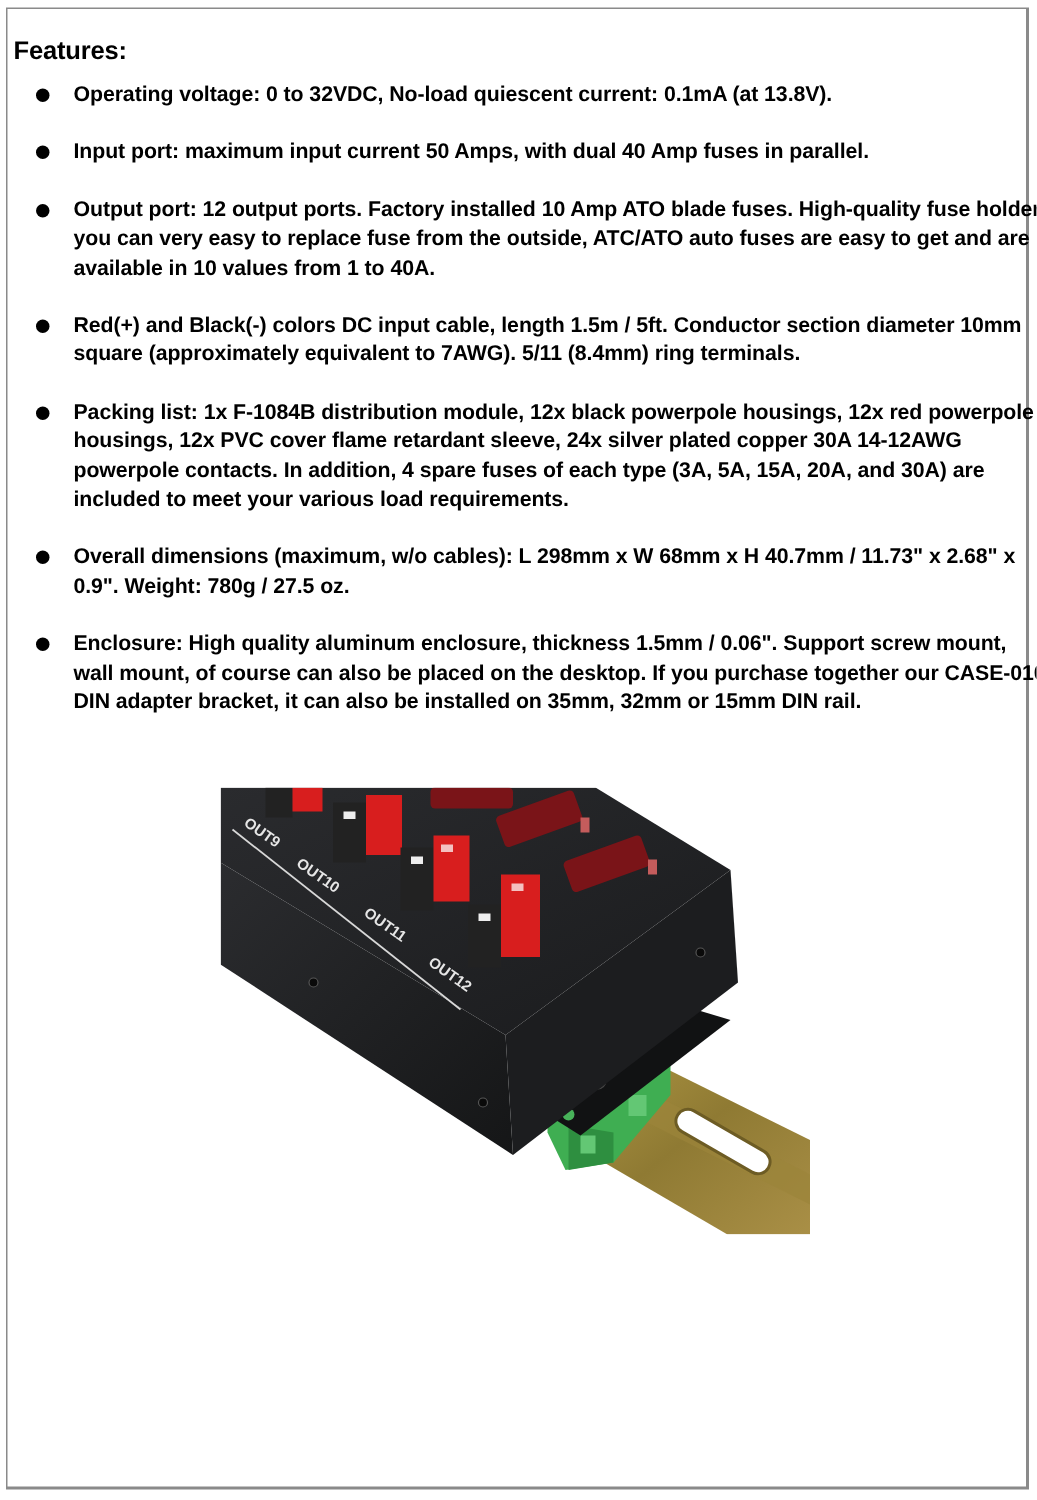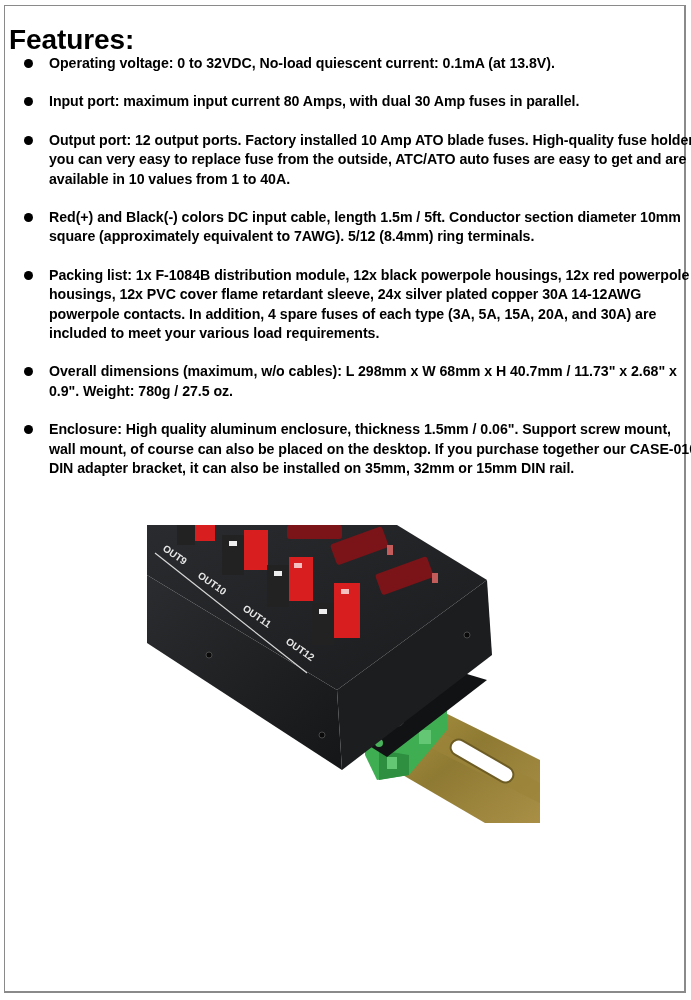--- a/index.html
+++ b/index.html
@@ -12,21 +12,21 @@
       width: 682px; height: 988px;
       border: 1px solid #8a8a8a;
       border-right: 2px solid #8a8a8a;
       border-bottom: 2px solid #8a8a8a;
       background: #fff;
     }
 
     .heading {
       position: absolute;
       left: 9px; top: 24px;
-      font-size: 28px;
+      font-size: 17px;
       font-weight: bold;
       letter-spacing: -0.1px;
     }
 
     .features {
       position: absolute;
       left: 23px; top: 54px;
       width: 675px;
       list-style: none;
     }
@@ -63,29 +63,29 @@
 
 <h2 class="heading">Features:</h2>
 
 <ul class="features">
   <li class="feature">
     <span class="bullet"></span>
     <span>Operating voltage: 0 to 32VDC, No-load quiescent current: 0.1mA (at 13.8V).</span>
   </li>
   <li class="feature">
     <span class="bullet"></span>
-    <span>Input port: maximum input current 80 Amps, with dual 30 Amp fuses in parallel.</span>
+    <span>Input port: maximum input current 50 Amps, with dual 40 Amp fuses in parallel.</span>
   </li>
   <li class="feature">
     <span class="bullet"></span>
     <span>Output port: 12 output ports. Factory installed 10 Amp ATO blade fuses. High-quality fuse holder, you can very easy to replace fuse from the outside, ATC/ATO auto fuses are easy to get and are available in 10 values from 1 to 40A.</span>
   </li>
   <li class="feature">
     <span class="bullet"></span>
-    <span>Red(+) and Black(-) colors DC input cable, length 1.5m / 5ft. Conductor section diameter 10mm square (approximately equivalent to 7AWG). 5/12 (8.4mm) ring terminals.</span>
+    <span>Red(+) and Black(-) colors DC input cable, length 1.5m / 5ft. Conductor section diameter 10mm square (approximately equivalent to 7AWG). 5/11 (8.4mm) ring terminals.</span>
   </li>
   <li class="feature">
     <span class="bullet"></span>
     <span>Packing list: 1x F-1084B distribution module, 12x black powerpole housings, 12x red powerpole housings, 12x PVC cover flame retardant sleeve, 24x silver plated copper 30A 14-12AWG powerpole contacts. In addition, 4 spare fuses of each type (3A, 5A, 15A, 20A, and 30A) are included to meet your various load requirements.</span>
   </li>
   <li class="feature">
     <span class="bullet"></span>
     <span>Overall dimensions (maximum, w/o cables): L 298mm x W 68mm x H 40.7mm / 11.73" x 2.68" x 0.9". Weight: 780g / 27.5 oz.</span>
   </li>
   <li class="feature">

